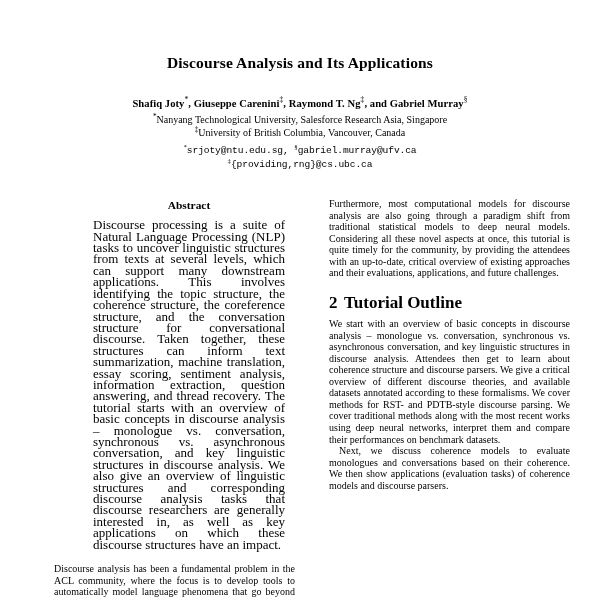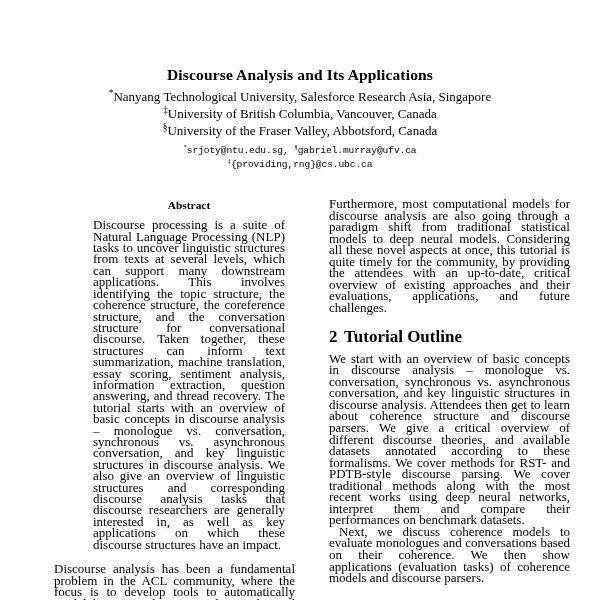--- a/index.html
+++ b/index.html
@@ -14,21 +14,21 @@
     font-family: "Liberation Serif", "DejaVu Serif", serif;
     color: #000000;
     -webkit-font-smoothing: antialiased;
   }
 
   .page {
     position: relative;
     width: 600px;
     height: 600px;
     box-sizing: border-box;
-    padding: 12px;
+    padding: 0;
   }
 
   
   .title-block {
     padding-top: 54px;
     text-align: center;
   }
   .paper-title {
     font-size: 15.5px;
     font-weight: bold;
@@ -48,21 +48,21 @@
   .email-line sup {
     font-size: 0.72em;
     vertical-align: super;
     line-height: 0;
     font-weight: normal;
   }
   .affil-block {
     margin-top: 3px;
   }
   .affil {
-    font-size: 13px;
+    font-size: 10px;
     line-height: 1.32;
     font-weight: normal;
   }
   .email-block {
     margin-top: 5px;
     font-family: "Liberation Mono", "DejaVu Sans Mono", monospace;
   }
   .email-line {
     font-size: 9.6px;
     line-height: 1.42;
@@ -104,21 +104,21 @@
     margin: 0 0 7px 0;
     font-size: 11.4px;
   }
   .section-head .secnum {
     display: inline-block;
     min-width: 15px;
   }
 
   p.body-text {
     margin: 0;
-    font-size: 13px;
+    font-size: 10px;
     line-height: 11.55px;
     text-align: justify;
     text-justify: inter-word;
     hyphens: manual;
   }
   p.body-text + p.body-text {
     text-indent: 10px;
   }
   .abstract-wrap p.body-text {
     font-size: 13px;
@@ -130,25 +130,30 @@
 </style>
 </head>
 <body>
 
 <div class="page">
 
   <div class="title-block">
 
     <h1 class="paper-title">Discourse Analysis and Its Applications</h1>
 
+    <div class="author-line">
+      <span>Shafiq Joty</span><sup>*</sup>,
+      <span>Giuseppe Carenini</span><sup>‡</sup>,
+      <span>Raymond T. Ng</span><sup>‡</sup>, and
+      <span>Gabriel Murray</span><sup>§</sup>
+    </div>
 
     <div class="affil-block">
       <div class="affil"><sup>*</sup><span>Nanyang Technological University, Salesforce Research Asia, Singapore</span></div>
       <div class="affil"><sup>‡</sup><span>University of British Columbia, Vancouver, Canada</span></div>
-      <div class="affil"><sup>§</sup><span>University of the Fraser Valley, Abbotsford, Canada</span></div>
     </div>
 
     <div class="email-block">
       <div class="email-line"><sup>*</sup><span>srjoty@ntu.edu.sg,</span> <sup>§</sup><span>gabriel.murray@ufv.ca</span></div>
       <div class="email-line"><sup>‡</sup><span>{providing,rng}@cs.ubc.ca</span></div>
     </div>
 
   </div>
 
   <div class="columns">

